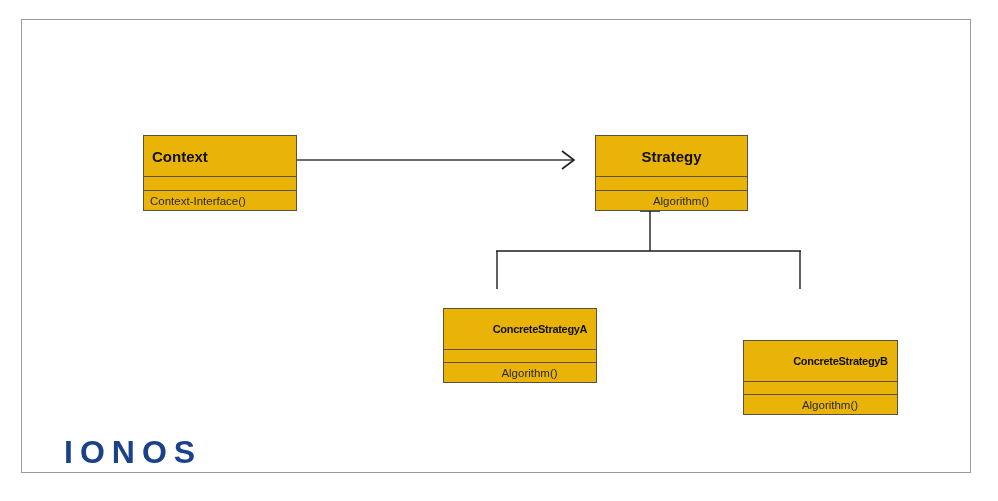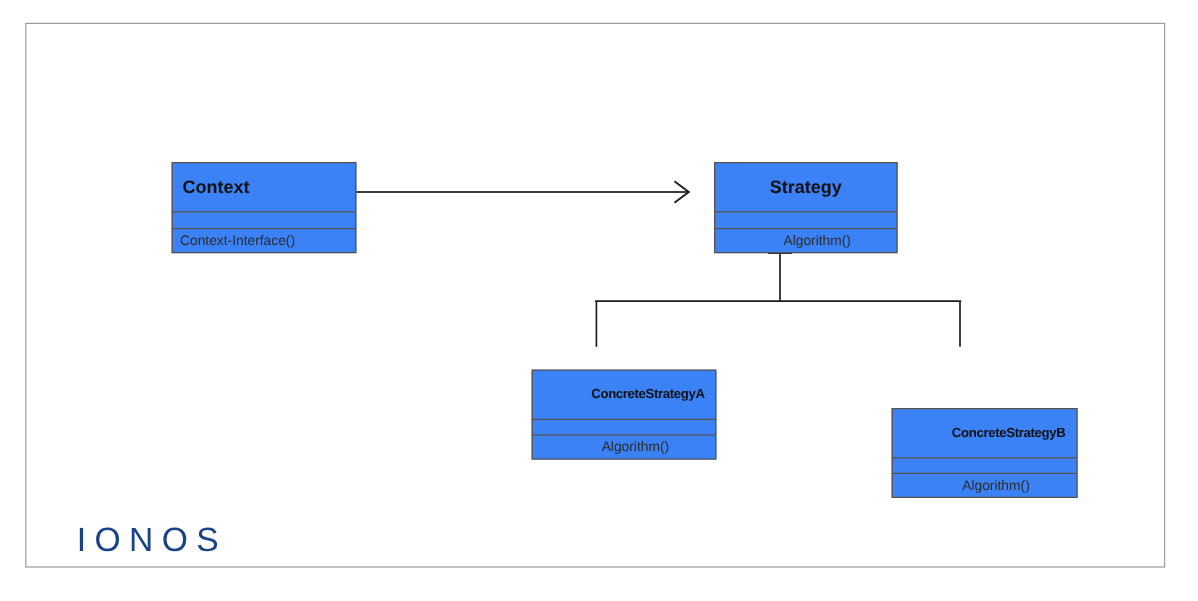--- a/index.html
+++ b/index.html
@@ -6,21 +6,21 @@
   body{width:998px;height:501px;position:relative;overflow:hidden;
        font-family:"Liberation Sans", sans-serif;}
 
   #canvas{position:absolute;left:0;top:0;width:998px;height:501px;}
 
   
   .frame{position:absolute;left:21px;top:19px;width:950px;height:454px;
          border:1px solid #9a9a9a;box-sizing:border-box;background:#fff;}
 
   
-  .uml-class{position:absolute;background:#3b82f6;border:1px solid #5a5146;
+  .uml-class{position:absolute;background:#eab308;border:1px solid #5a5146;
              box-sizing:border-box;}
   .uml-row{box-sizing:border-box;overflow:hidden;white-space:nowrap;}
   .uml-title{font-weight:bold;color:#111111;display:flex;align-items:center;}
   .uml-sep{border-top:1px solid #5a5146;}
   .uml-ops{color:#2b2b2b;display:flex;align-items:center;padding-left:19px;}
 
   
   #box-context{left:121px;top:115px;width:154px;height:76px;}
   #box-context .uml-title{height:40px;font-size:15px;padding-left:8px;}
   #box-context .uml-empty{height:14px;}
@@ -40,21 +40,21 @@
   .box-concrete .uml-ops{height:20px;font-size:11.5px;justify-content:center;}
   #box-concrete-a{left:421px;top:288px;width:154px;}
   #box-concrete-b{left:721px;top:288px;width:155px;margin-top:32px;}
 
   
   .conn{position:absolute;}
   .conn svg{display:block;overflow:visible;}
 
   
   #ionos-logo{position:absolute;left:42px;top:414px;
-              font-size:28px;font-weight:normal;color:#1b4288;
+              font-size:32px;font-weight:bold;color:#1b4288;
               letter-spacing:7px;font-family:"Liberation Sans", sans-serif;}
 </style>
 </head>
 <body>
 
 <div id="canvas">
 
   <div class="frame">
 
     <div class="conn" style="left:0;top:0;width:950px;height:454px;">

